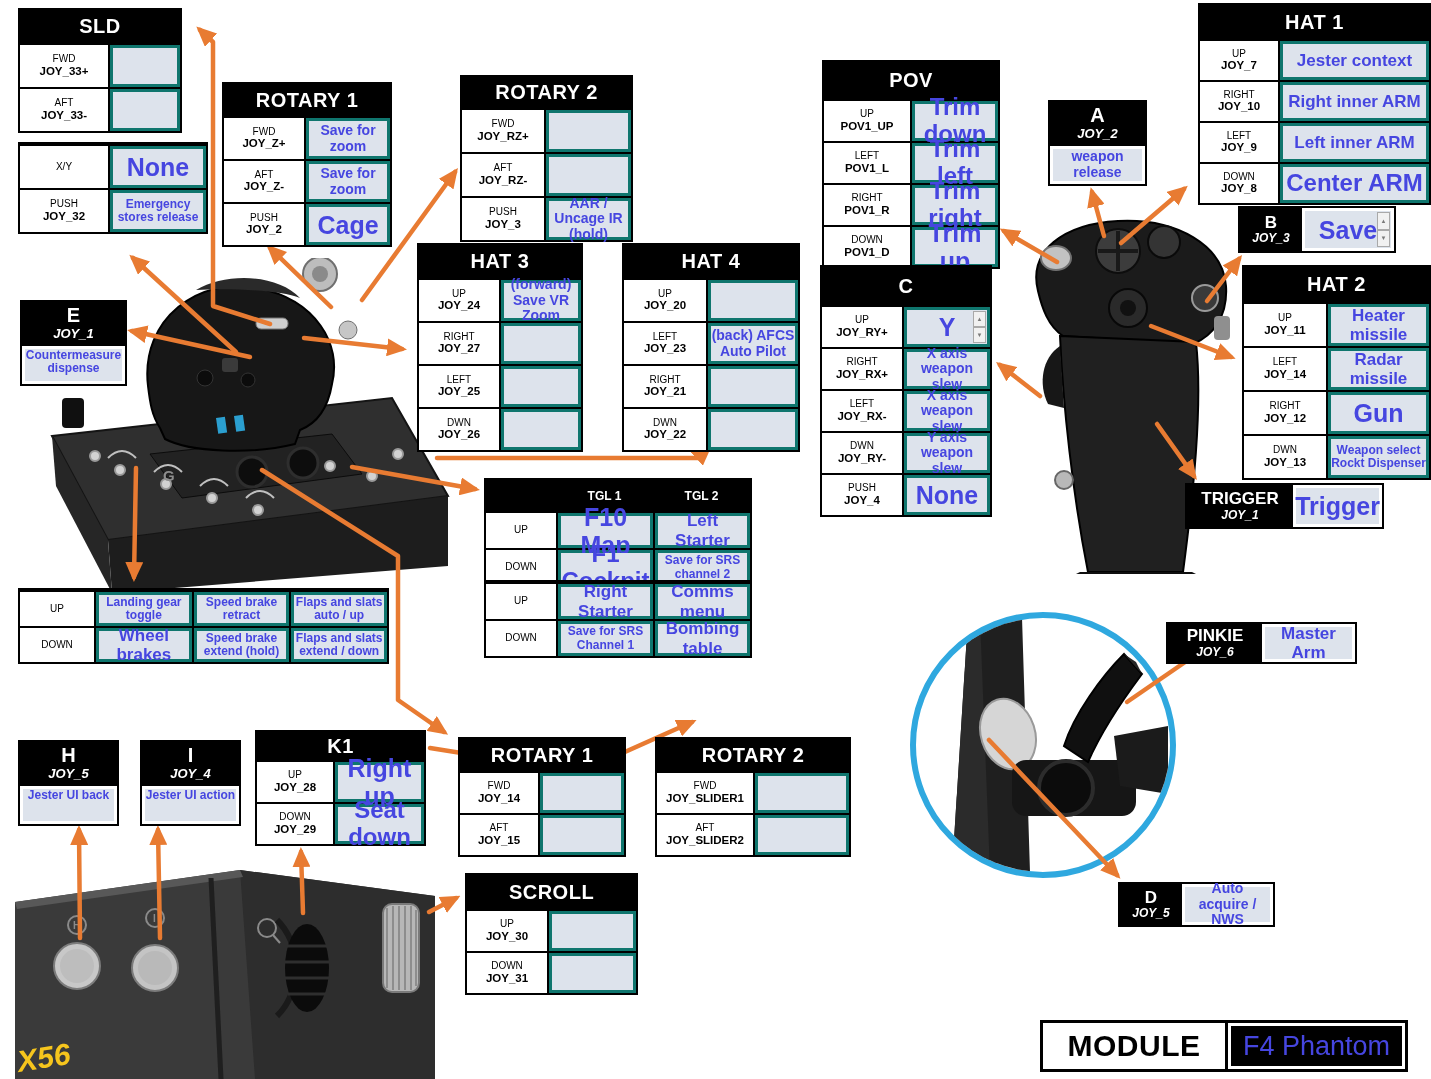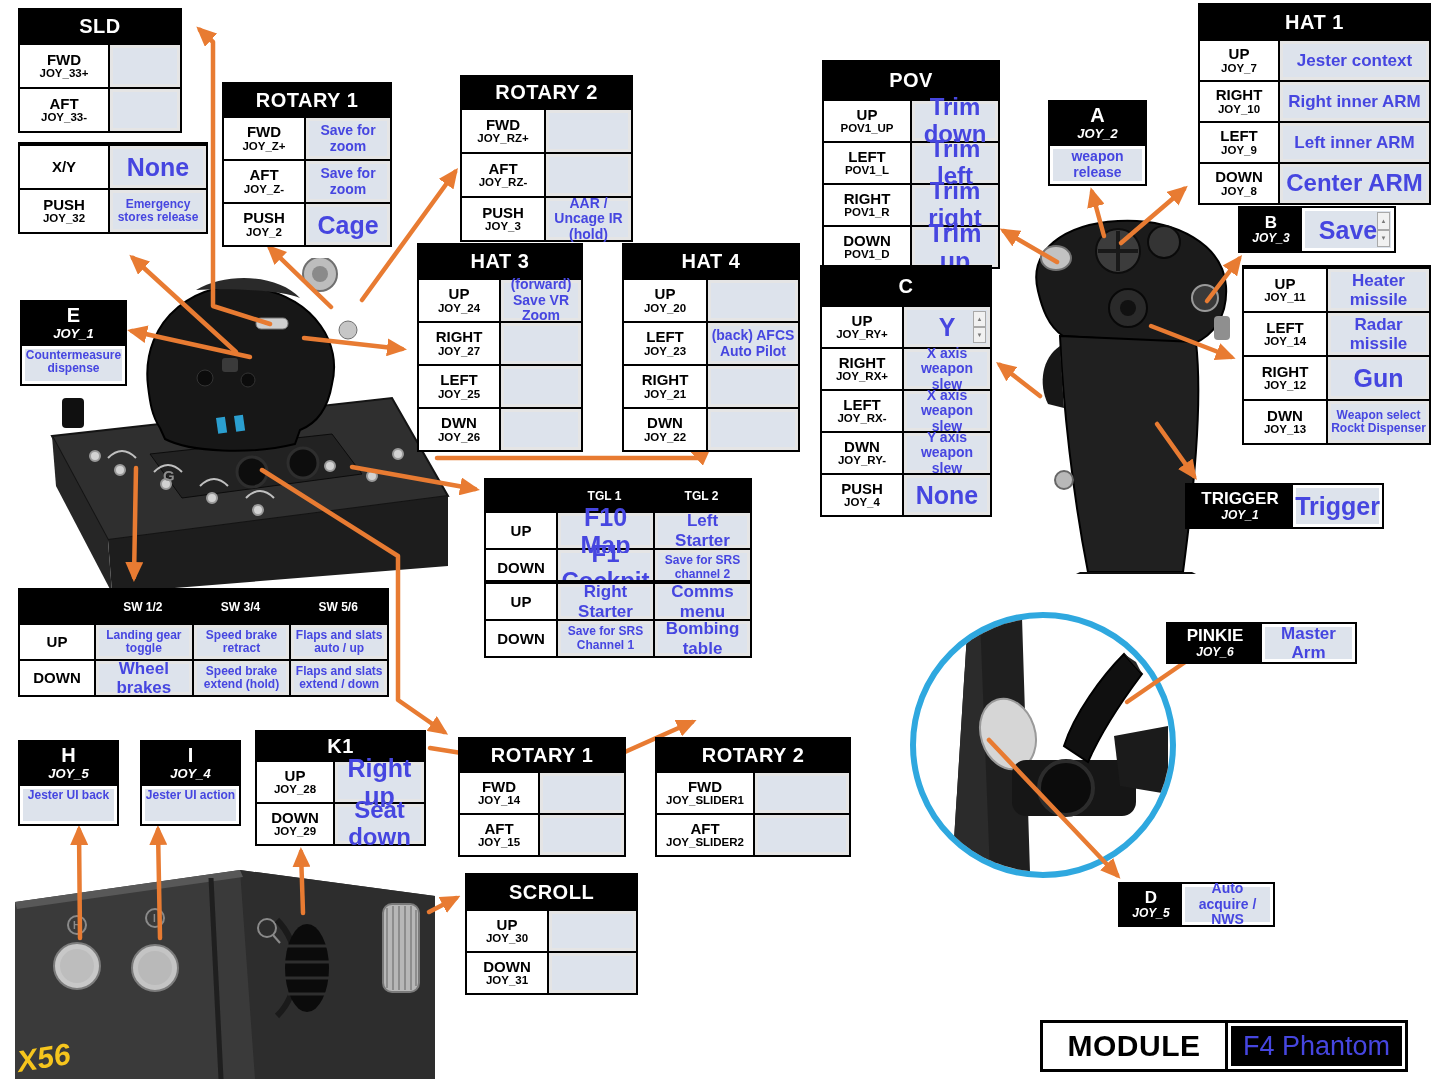--- a/index.html
+++ b/index.html
@@ -8,23 +8,23 @@
   .art{position:absolute;z-index:1}
   #arrows{position:absolute;left:0;top:0;z-index:3;pointer-events:none}
   .inset{position:absolute;left:910px;top:612px;width:254px;height:254px;border:6px solid #2fa8df;
          border-radius:50%;background:#fff;overflow:hidden;z-index:2}
   .tbl{position:absolute;border:2px solid #000;background:#fff;box-sizing:border-box;z-index:4}
   .hdr{background:#000;color:#fff;font-weight:bold;font-size:20px;display:flex;align-items:center;
        justify-content:center;height:var(--hh,33px);letter-spacing:.5px}
   .row{display:flex;height:var(--rh,42px);border-top:2px solid #000}
   .kcell{width:var(--lw,84px);display:flex;flex-direction:column;align-items:center;justify-content:center;
          border-right:2px solid #000;background:#fff;flex:none}
-  .k{font-weight:bold;font-size:15px;line-height:1.05;color:#000}
+  .k{font-weight:normal;font-size:10px;line-height:1.05;color:#000}
   .s{font-weight:bold;font-size:11.5px;line-height:1.15;color:#000}
-  .vcell{flex:1;display:flex;padding:3px;background:#e5e5e5;min-width:0}
+  .vcell{flex:1;display:flex;padding:3px;background:#0f766e;min-width:0}
   .vcell+.vcell{border-left:2px solid #000}
   .vbox{flex:1;background:#dde3ec;color:#4646e0;font-weight:bold;display:flex;align-items:center;
         justify-content:center;text-align:center;line-height:1.12;position:relative;min-width:0}
   .v-s{font-size:12px}.v-m{font-size:14px}.v-ml{font-size:17px}.v-l{font-size:24px}.v-xl{font-size:25px}
   
   .mhdr{display:flex;background:#000;color:#fff;height:var(--hh,33px);align-items:center}
   .msp{width:var(--lw,74px);flex:none}
   .mt{flex:1;text-align:center;font-weight:bold;font-size:12px}
   
   .card .chdr{background:#000;color:#fff;text-align:center;padding:2px 2px 4px}
@@ -480,20 +480,21 @@
       <div class="kcell">
         <div class="k">DOWN</div>
         <div class="s">JOY_8</div>
       </div>
       <div class="vcell">
         <div class="vbox v-l">Center ARM</div>
       </div>
     </div>
   </div>
 <div class="tbl" style="left:1242px;top:265px;width:189px;--lw:82px;--hh:35px;--rh:42px">
+    <div class="hdr">HAT 2</div>
     <div class="row">
       <div class="kcell">
         <div class="k">UP</div>
         <div class="s">JOY_11</div>
       </div>
       <div class="vcell">
         <div class="vbox v-ml">Heater missile</div>
       </div>
     </div>
     <div class="row">
@@ -593,26 +594,20 @@
 <div class="tbl inl" style="left:1118px;top:882px;width:157px;height:45px;--lw:62px">
     <div class="ihdr">
       <div class="it">D</div>
       <div class="is">JOY_5</div>
     </div>
     <div class="ival">
       <div class="vbox v-m">Auto acquire / NWS</div>
     </div>
   </div>
 <div class="tbl" style="left:18px;top:588px;width:371px;--lw:74px;--hh:33px;--rh:34px">
-    <div class="mhdr">
-      <div class="msp"></div>
-      <div class="mt">SW 1/2</div>
-      <div class="mt">SW 3/4</div>
-      <div class="mt">SW 5/6</div>
-    </div>
     <div class="row">
       <div class="kcell">
         <div class="k">UP</div>
       </div>
       <div class="vcell">
         <div class="vbox v-s">Landing gear toggle</div>
       </div>
       <div class="vcell">
         <div class="vbox v-s">Speed brake retract</div>
       </div>

